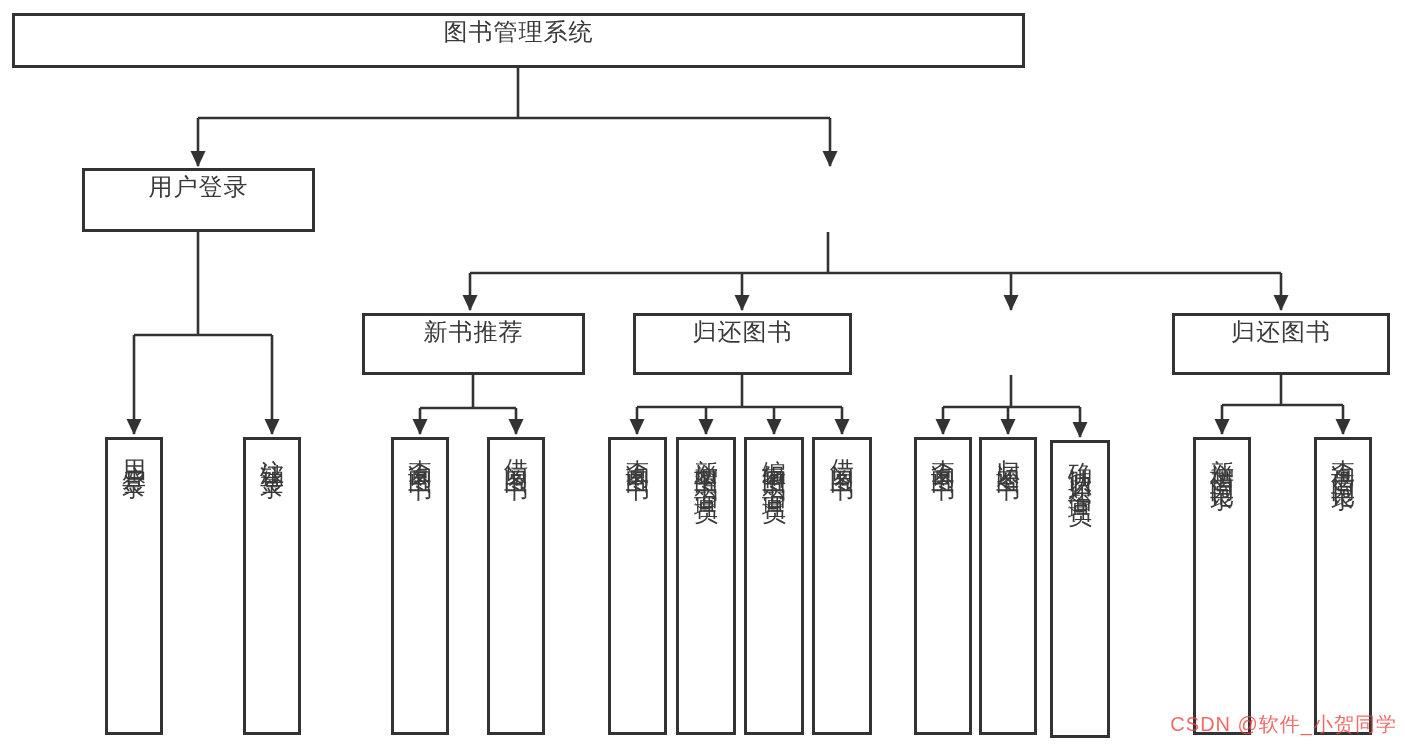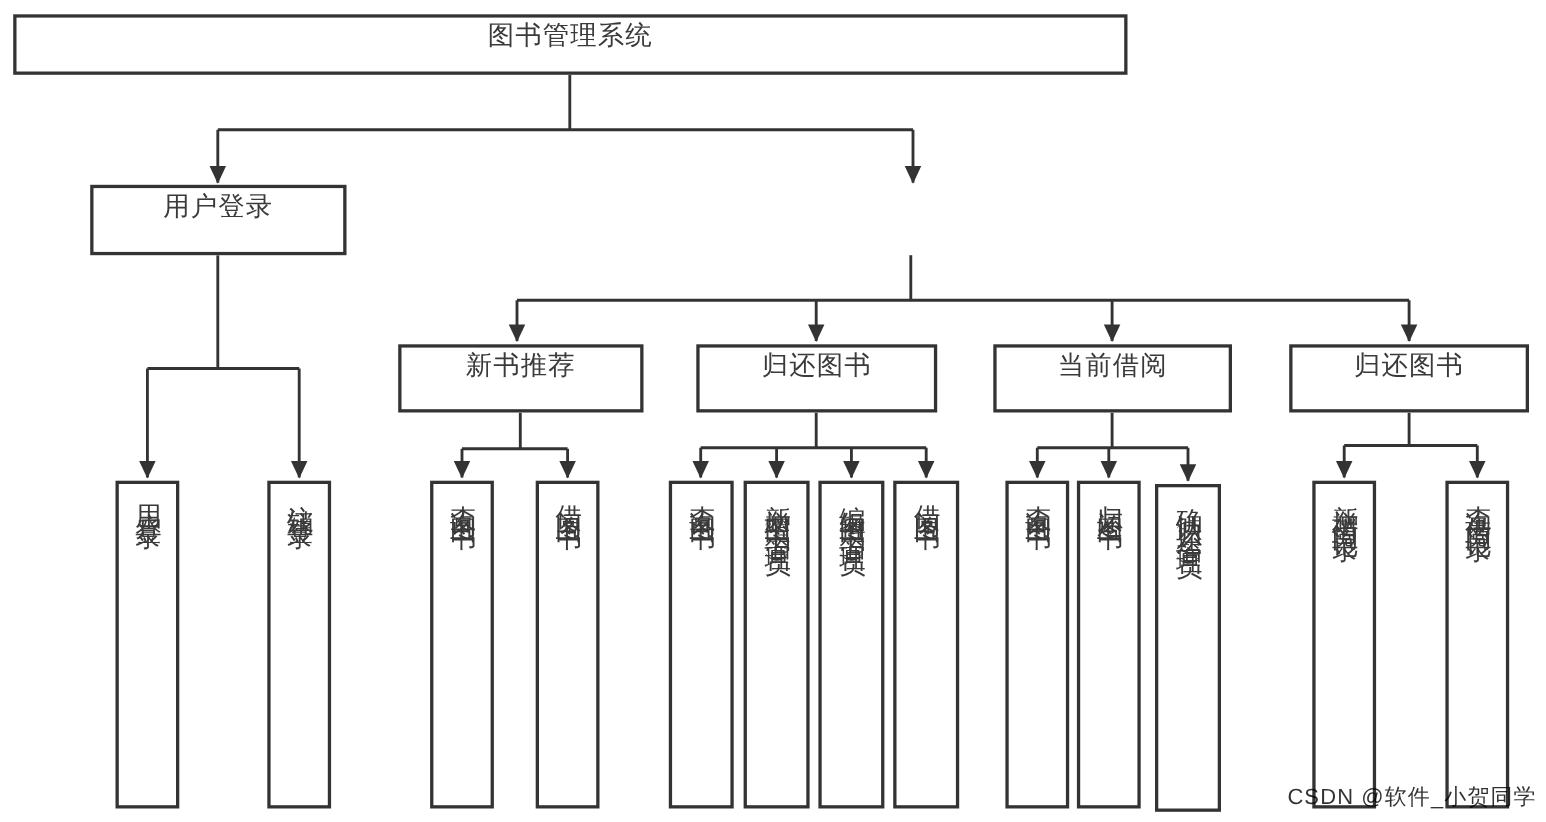--- a/index.html
+++ b/index.html
@@ -98,23 +98,20 @@
       </div>
       <div class="node horizontal" style="left: 82px; top: 168px; width: 233px; height: 64px;">
         <span class="node-label">用户登录</span>
       </div>
       <div class="node horizontal" style="left: 362px; top: 313px; width: 223px; height: 62px;">
         <span class="node-label">新书推荐</span>
       </div>
       <div class="node horizontal" style="left: 633px; top: 313px; width: 219px; height: 62px;">
         <span class="node-label">归还图书</span>
       </div>
-      <div class="node horizontal" style="left: 903px; top: 313px; width: 217px; height: 62px;">
-        <span class="node-label">当前借阅</span>
-      </div>
       <div class="node horizontal" style="left: 1172px; top: 313px; width: 218px; height: 62px;">
         <span class="node-label">归还图书</span>
       </div>
       <div class="node vertical" style="left: 105px; top: 437px; width: 58px; height: 298px;">
         <span class="node-label">用户登录</span>
       </div>
       <div class="node vertical" style="left: 243px; top: 437px; width: 58px; height: 298px;">
         <span class="node-label">注销登录</span>
       </div>
       <div class="node vertical" style="left: 391px; top: 437px; width: 58px; height: 298px;">
@@ -144,14 +141,14 @@
       <div class="node vertical" style="left: 1050px; top: 440px; width: 60px; height: 298px;">
         <span class="node-label">确认归还（管理员）</span>
       </div>
       <div class="node vertical" style="left: 1193px; top: 437px; width: 58px; height: 298px;">
         <span class="node-label">新增借阅记录</span>
       </div>
       <div class="node vertical" style="left: 1314px; top: 437px; width: 58px; height: 298px;">
         <span class="node-label">查询借阅记录</span>
       </div>
     </div>
-  <div class="watermark" style="color: #000000; text-align: right;">CSDN @软件_小贺同学</div>
+  <div class="watermark" style="color: #ef4444; text-align: right;">CSDN @软件_小贺同学</div>
 </div>
 
 </body></html>

